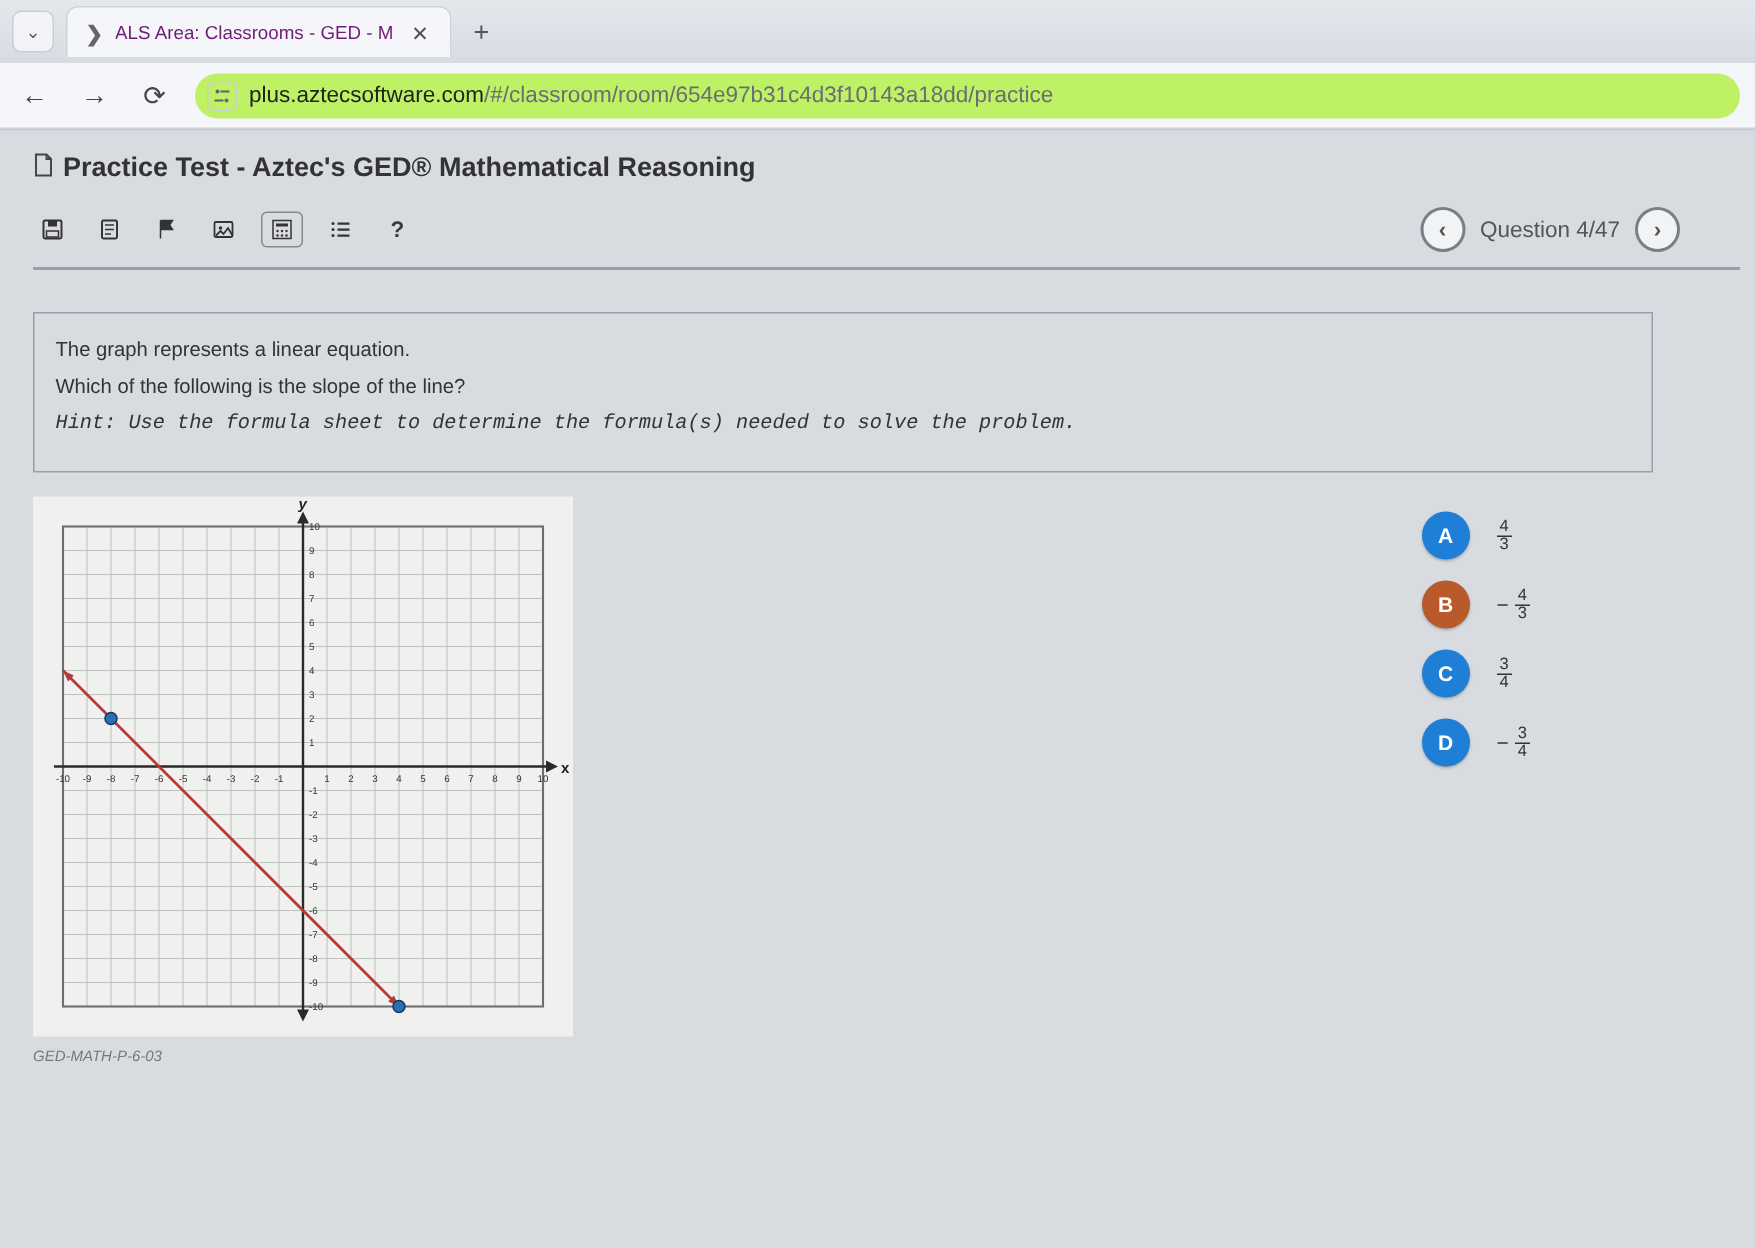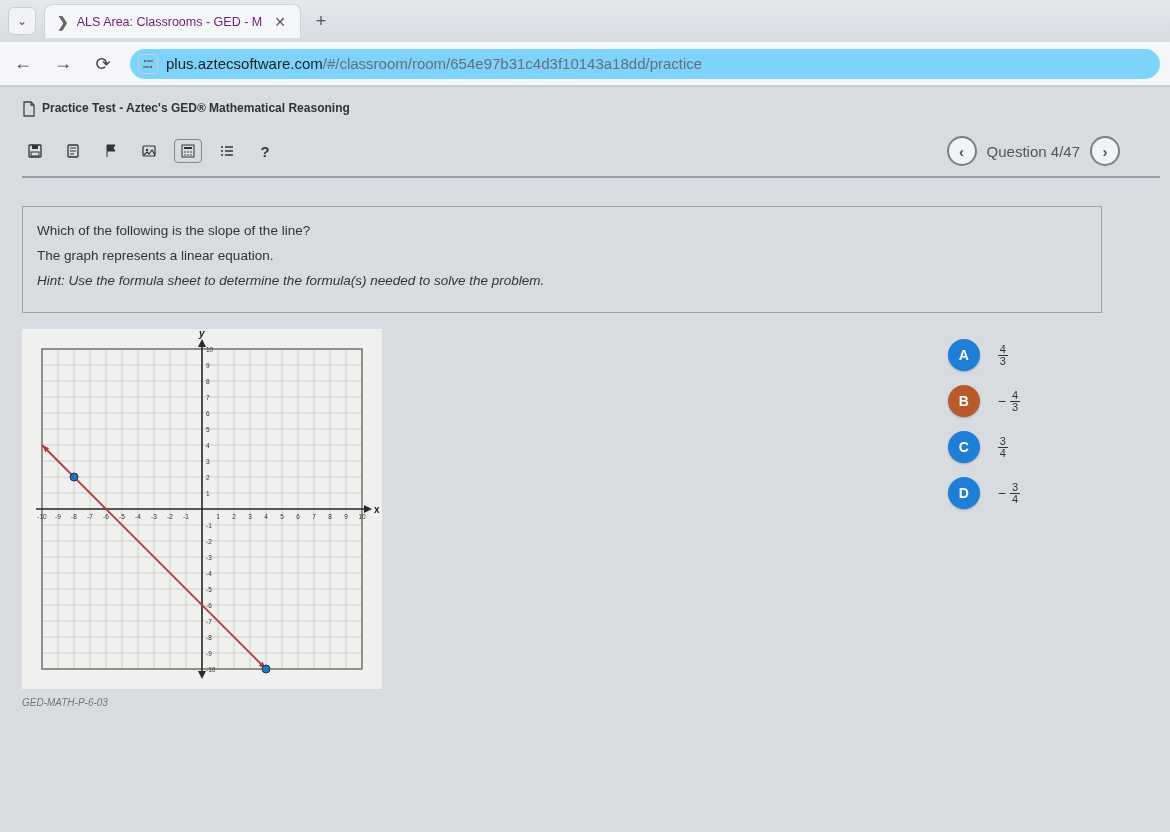--- a/index.html
+++ b/index.html
@@ -28,29 +28,29 @@
   }
   .tab-favicon { color: #666; font-size: 14px; font-weight: bold; }
   .tab-title { font-size: 12.5px; color: #701a75; white-space: nowrap; overflow: hidden; text-overflow: ellipsis; flex: 1; }
   .tab-close { color: #555; font-size: 14px; padding: 2px 4px; border-radius: 4px; }
   .new-tab { width: 28px; height: 28px; display: flex; align-items: center; justify-content: center; color: #555; font-size: 18px; margin-left: 6px; border-radius: 50%; }
   .addr-bar {
     display: flex; align-items: center; height: 44px; padding: 0 10px; gap: 14px;
     background: #f4f6f9; border-bottom: 1px solid #cfd2d8;
   }
   .nav-btn { width: 26px; height: 26px; display: flex; align-items: center; justify-content: center; color: #444; font-size: 18px; border-radius: 50%; }
-  .url-box { flex: 1; display: flex; align-items: center; height: 30px; background: #7dd3fc; border-radius: 15px; padding: 0 8px; gap: 8px; }
+  .url-box { flex: 1; display: flex; align-items: center; height: 30px; background: #bef264; border-radius: 15px; padding: 0 8px; gap: 8px; }
   .site-badge { width: 20px; height: 20px; border-radius: 4px; display: flex; align-items: center; justify-content: center; font-size: 11px; color: #555; border: 1px solid #c9cdd3; }
   .url-text { font-size: 15px; color: #3a3a3a; }
   .url-text .host { color: #222; }
   .url-text .path { color: #6a6d73; }
 
   
   .page { padding: 14px 10px 10px 22px; }
-  .page-title-row { display: flex; align-items: flex-start; gap: 6px; font-size: 12px; color: #333; font-weight: 600; margin-bottom: 10px; }
+  .page-title-row { display: flex; align-items: center; gap: 6px; font-size: 18px; color: #333; font-weight: 600; margin-bottom: 10px; }
   .page-title-row .doc-icon { font-size: 15px; color: #444; }
   .toolbar {
     display: flex; align-items: center; gap: 10px; padding: 6px 0 10px 0;
     border-bottom: 2px solid #9aa0a8;
   }
   .toolbar .left { display: flex; align-items: center; gap: 12px; }
   .tb-btn {
     width: 26px; height: 26px; display: flex; align-items: center; justify-content: center;
     color: #3a3a3a; font-size: 15px; border-radius: 4px;
   }
@@ -62,21 +62,21 @@
     background: #f2f3f5;
   }
   .qnav-label { font-size: 15px; color: #555; }
 
   
   .question-box {
     margin: 28px 0 16px 0; border: 1px solid #9aa0a8; padding: 12px 14px 14px 14px;
     background: transparent; max-width: 1080px;
   }
   .question-box p { font-size: 13.5px; color: #333; margin: 4px 0 10px 0; }
-  .question-box p.hint { font-style: italic; }
+  .question-box p.hint { font-style: italic; font-family: Liberation Mono, monospace; }
 
   .content-row { display: flex; gap: 60px; }
 
   
   .graph-wrap { width: 390px; }
   .graph-caption { font-size: 10px; color: #777; margin-top: 8px; font-style: italic; }
   svg.graph { display: block; background: #f0f0ee; }
 
   
   .answers { margin-left: auto; margin-right: 140px; padding-top: 10px; display: flex; flex-direction: column; gap: 14px; }
@@ -197,22 +197,22 @@
       <div class="tb-btn" style="font-weight:700;">?</div>
     </div>
     <div class="right">
       <div class="qnav-btn">‹</div>
       <span class="qnav-label">Question 4/47</span>
       <div class="qnav-btn">›</div>
     </div>
   </div>
 
   <div class="question-box">
+    <p>The graph represents a linear equation.</p>
     <p>Which of the following is the slope of the line?</p>
-    <p>The graph represents a linear equation.</p>
     <p class="hint">Hint: Use the formula sheet to determine the formula(s) needed to solve the problem.</p>
   </div>
 
   <div class="content-row">
 
     <div class="graph-wrap">
       <svg class="graph" width="360" height="360" viewBox="0 0 360 360">
 
       <line x1="20" y1="340" x2="20" y2="20" stroke="#b9bbb8" stroke-width="0.6"></line>
           <line x1="36" y1="340" x2="36" y2="20" stroke="#b9bbb8" stroke-width="0.6"></line>

